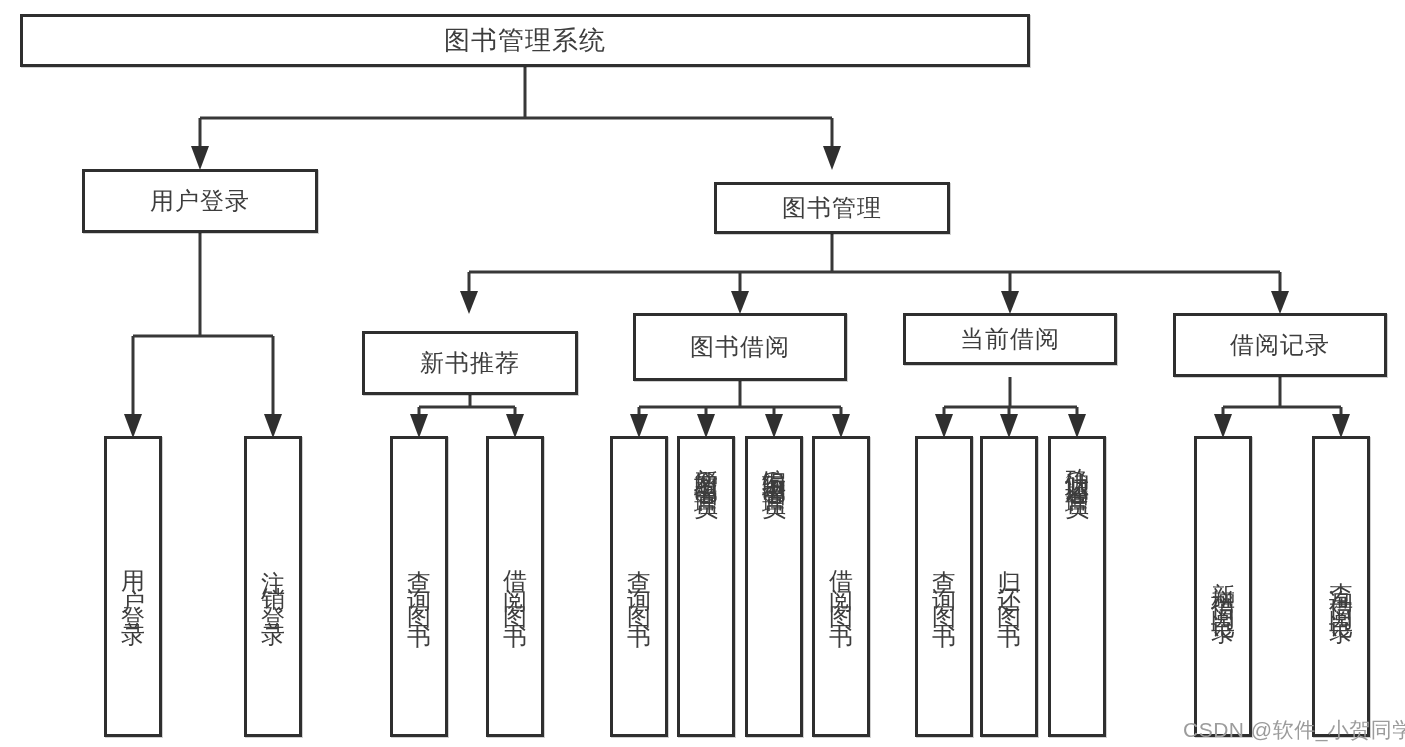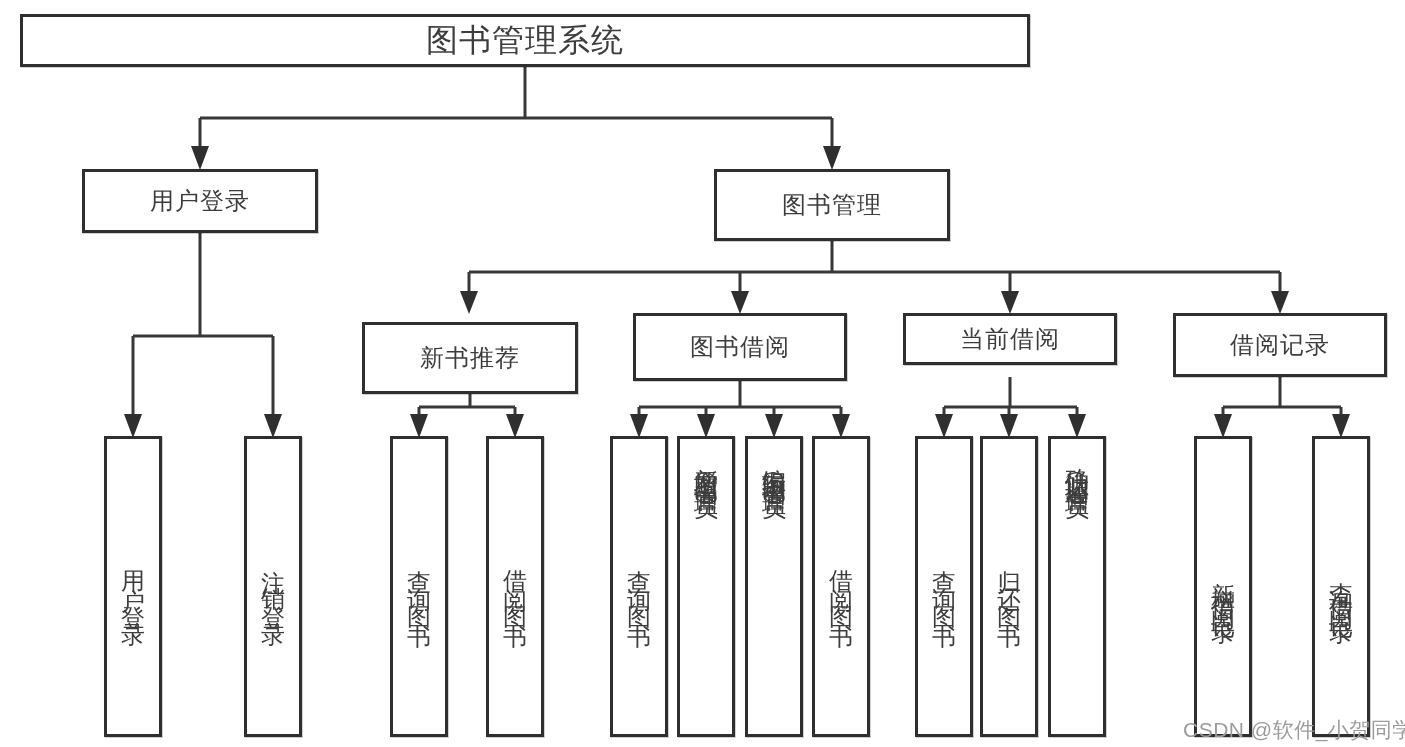--- a/index.html
+++ b/index.html
@@ -32,21 +32,21 @@
     align-items: center;
     justify-content: center;
     text-align: center;
     box-shadow: 1px 1px 0 rgba(0,0,0,0.18);
   }
   .h {
     font-size: 24px;
     letter-spacing: 1px;
   }
   .h.root {
-    font-size: 32px;
+    font-size: 26px;
   }
   .v {
     writing-mode: vertical-rl;
     text-orientation: mixed;
     font-size: 24px;
     line-height: 1;
   }
   .v.sp-short  { letter-spacing: 18px; }   
   .v.sp-medium { letter-spacing: 8px;  }   
   .v.sp-long {                             
@@ -112,23 +112,23 @@
       <polygon points="1068,414 1086,414 1077,438"></polygon>
 
       <polygon points="1214,414 1232,414 1223,438"></polygon>
       <polygon points="1332,414 1350,414 1341,438"></polygon>
     </g>
   </svg>
 
   <div class="node h root" style="left:20px; top:14px; width:1010px; height:53px">图书管理系统</div>
 
   <div class="node h" style="left:82px; top:169px; width:236px; height:64px">用户登录</div>
-  <div class="node h" style="left:714px; top:169px; width:236px; height:72px">图书管理</div>
+  <div class="node h" style="left:714px; top:182px; width:236px; height:52px">图书管理</div>
 
-  <div class="node h" style="left:362px; top:322px; width:216px; height:72px">新书推荐</div>
+  <div class="node h" style="left:362px; top:331px; width:216px; height:64px">新书推荐</div>
   <div class="node h" style="left:633px; top:313px; width:214px; height:68px">图书借阅</div>
   <div class="node h" style="left:903px; top:313px; width:214px; height:52px">当前借阅</div>
   <div class="node h" style="left:1173px; top:313px; width:214px; height:64px">借阅记录</div>
 
   <div class="node v sp-short" style="left:104px; top:436px; width:58px; height:301px">用户登录</div>
   <div class="node v sp-short" style="left:244px; top:436px; width:58px; height:301px">注销登录</div>
 
   <div class="node v sp-short" style="left:390px; top:436px; width:58px; height:301px">查询图书</div>
   <div class="node v sp-short" style="left:486px; top:436px; width:58px; height:301px">借阅图书</div>
 

